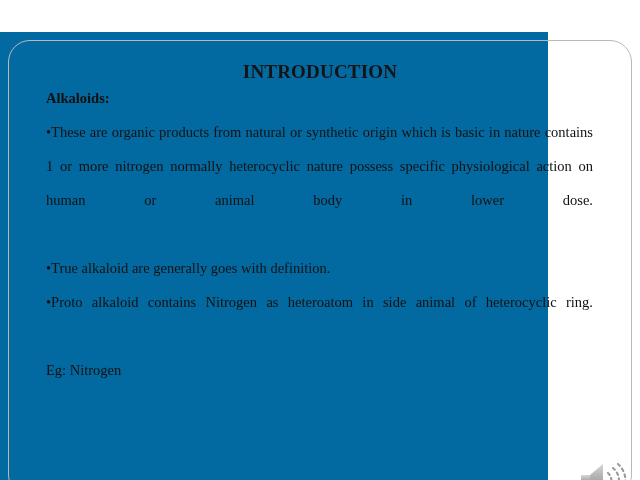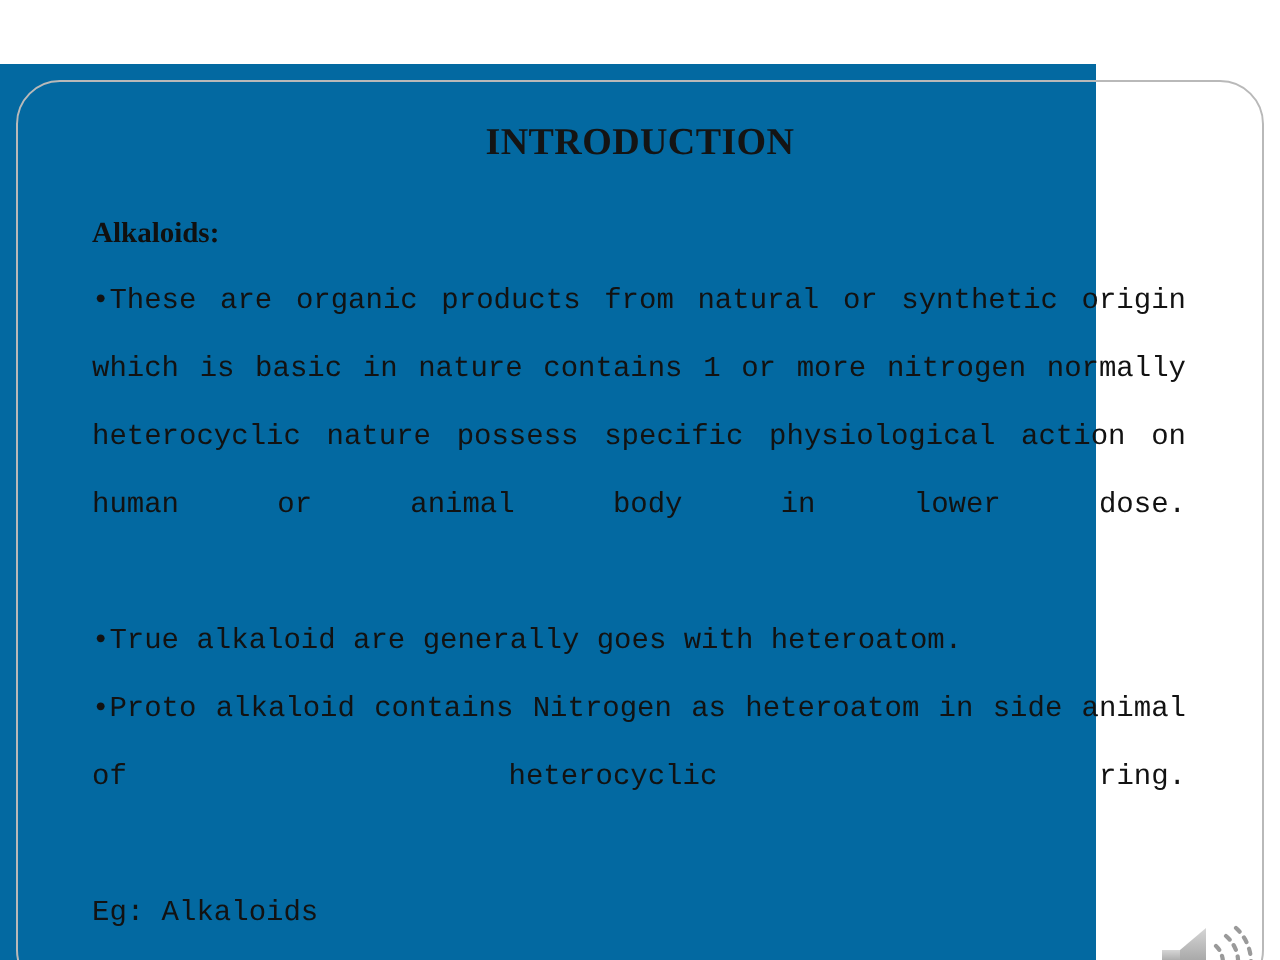--- a/index.html
+++ b/index.html
@@ -48,42 +48,41 @@
     font-weight: bold;
     color: #141414;
     letter-spacing: 0.2px;
     line-height: 22px;
   }
 
   
   #slide-body {
     position: absolute;
     left: 46px;
-    top: 68px;
+    top: 49px;
     width: 547px;
   }
 
   .body-heading {
     font-size: 14.5px;
     font-weight: bold;
     color: #101010;
     line-height: 34px;
     margin: 0;
     text-align: left;
   }
 
   .body-para {
     font-size: 14.5px;
     font-weight: normal;
     color: #121212;
     line-height: 34px;
     margin: 0;
     text-align: justify;
     text-justify: inter-word;
-    font-family: Liberation Mono, monospace;
   }
 
   
   .body-para:after {
     content: "";
     display: inline-block;
     width: 100%;
   }
   .body-para.nostretch {
     text-align: left;
@@ -116,25 +115,25 @@
 
   <div id="slide-title">INTRODUCTION</div>
 
   <div id="slide-body">
 
     <p class="body-heading">Alkaloids:</p>
 
     <p class="body-para"><span class="bullet-dot">•</span><span>These are organic products from natural or synthetic origin which is basic in nature contains 1 or more nitrogen normally heterocyclic nature possess specific physiological action on human or animal body in lower dose.</span></p>
 
 
-    <p class="body-para nostretch"><span class="bullet-dot">•</span><span>True alkaloid are generally goes with heteroatom.</span></p>
+    <p class="body-para nostretch"><span class="bullet-dot">•</span><span>True alkaloid are generally goes with definition.</span></p>
 
     <p class="body-para"><span class="bullet-dot">•</span><span>Proto alkaloid contains Nitrogen as heteroatom in side animal of heterocyclic ring.</span></p>
 
-    <p class="body-para nostretch"><span>Eg: Alkaloids</span></p>
+    <p class="body-para nostretch"><span>Eg: Nitrogen</span></p>
 
   </div>
 
   <div id="audio-icon">
     <svg width="50" height="44" viewBox="0 0 50 44" xmlns="http://www.w3.org/2000/svg">
       <defs>
         <linearGradient id="spkgrad" x1="0" y1="0" x2="0" y2="1">
           <stop offset="0%" stop-color="#d6d6d6"></stop>
           <stop offset="45%" stop-color="#ababab"></stop>
           <stop offset="100%" stop-color="#8a8a8a"></stop>

